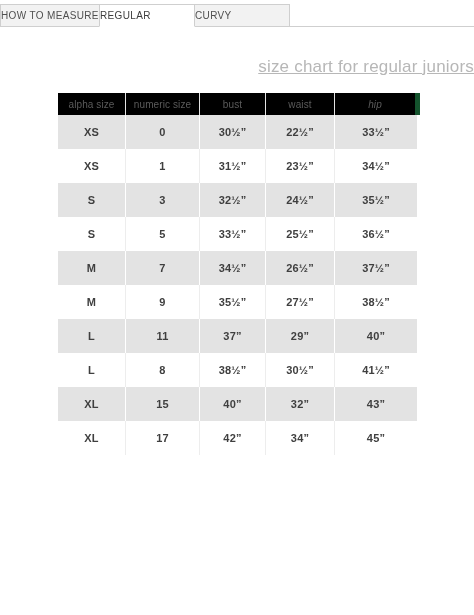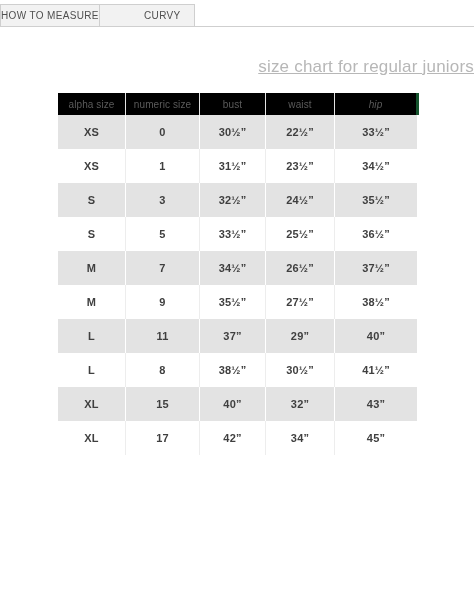--- a/index.html
+++ b/index.html
@@ -46,21 +46,21 @@
     white-space: nowrap;
   }
   .tab.active {
     background: #ffffff;
     border-bottom: 1px solid #ffffff;
     color: #3d3d3d;
     z-index: 3;
   }
   .tab-w1 { width: 100px; }
   .tab-w2 { width: 96px; }
-  .tab-w3 { width: 96px; padding-left: 44px; }
+  .tab-w3 { width: 96px; }
   .tab-w4 { width: 96px; }
 
   
   .chart-title {
     margin: 0;
     padding: 30px 0 0 0;
     text-align: right;
     font-size: 17px;
     font-weight: 400;
     letter-spacing: 0.2px;
@@ -92,21 +92,21 @@
     font-weight: 400;
     color: #5b5b5b;
     font-size: 10px;
     height: 22px;
     background: #000000;
     border-left: 1px solid #e2e2e2;
     border-right: 1px solid #e2e2e2;
     letter-spacing: 0.1px;
   }
   table.size-chart thead th:first-child { border-left: 1px solid #ffffff; }
-  table.size-chart thead th:last-child  { border-right: 3px solid #14532d; font-style: italic; }
+  table.size-chart thead th:last-child  { border-right: 5px solid #14532d; font-style: italic; }
 
   table.size-chart tbody td {
     color: #3f3f3f;
     font-weight: 600;
     letter-spacing: 0.2px;
   }
   table.size-chart tbody tr.shade td {
     background: #e3e3e3;
   }
   table.size-chart tbody tr.plain td {
@@ -122,20 +122,23 @@
   .col-bust    { width: 66px; }
   .col-waist   { width: 69px; }
   .col-hip     { width: 83px; }
 </style>
 </head>
 <body>
 
 <div class="tabbar">
   <div class="tab tab-w1">
     <span>HOW TO MEASURE</span>
+  </div>
+  <div class="tab tab-w2 active">
+    <span>REGULAR</span>
   </div>
   <div class="tab tab-w3">
     <span>CURVY</span>
   </div>
 </div>
 
 <h1 class="chart-title">size chart for regular juniors</h1>
 
 <div class="table-wrap">
   <table class="size-chart">

